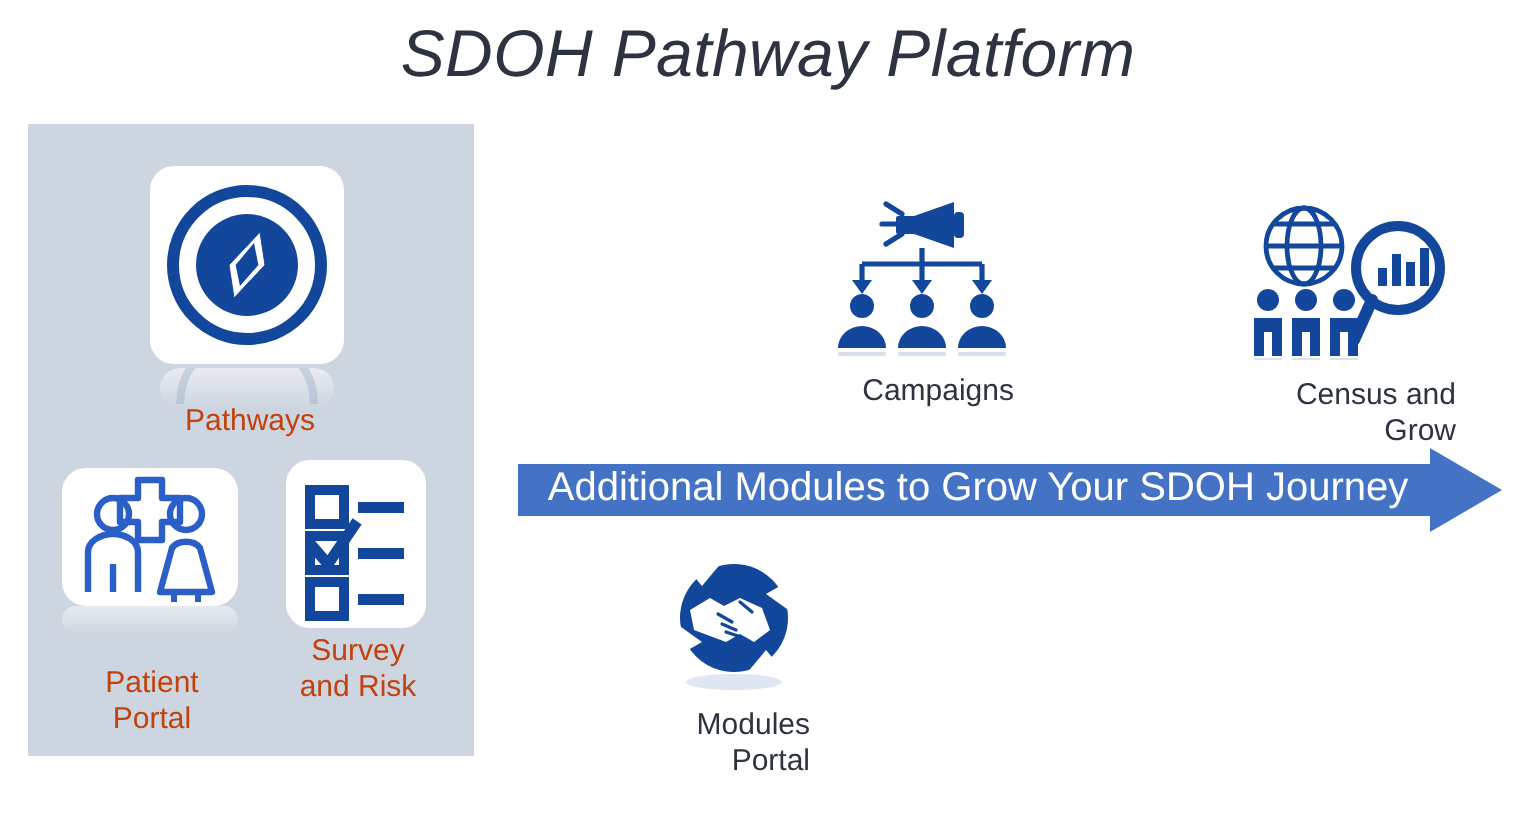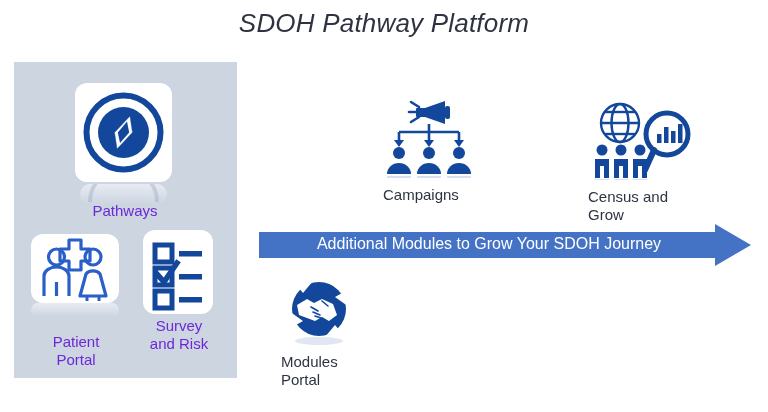--- a/index.html
+++ b/index.html
@@ -17,21 +17,21 @@
     background: #ffffff;
     overflow: hidden;
   }
   
   #title {
     position: absolute;
     left: 0;
     top: 8px;
     width: 768px;
     text-align: center;
-    font-size: 26px;
+    font-size: 33px;
     font-style: italic;
     color: #2d3340;
     letter-spacing: 0.2px;
   }
   
   #core-panel {
     position: absolute;
     left: 14px;
     top: 62px;
     width: 223px;
@@ -45,21 +45,21 @@
   }
   .tile-reflect {
     position: absolute;
     border-radius: 10px;
     background: linear-gradient(to bottom, rgba(255,255,255,0.55), rgba(255,255,255,0));
     pointer-events: none;
   }
   .caption {
     position: absolute;
     text-align: center;
-    color: #6d28d9;
+    color: #c2410c;
     font-size: 15px;
     line-height: 18px;
   }
   
   #tile-pathways {
     left: 61px;
     top: 21px;
     width: 97px;
     height: 99px;
   }
@@ -89,21 +89,21 @@
     height: 84px;
   }
   #cap-survey {
     left: 117px;
     top: 255px;
     width: 96px;
   }
   
   .module {
     position: absolute;
-    text-align: left;
+    text-align: right;
   }
   .module .mi {
     display: block;
     margin: 0 auto;
   }
   .module .mlabel {
     display: block;
     margin-top: 4px;
     color: #2d3340;
     font-size: 15px;
@@ -124,21 +124,21 @@
     height: 42px;
   }
   #arrow-banner svg { display: block; }
   #arrow-text {
     position: absolute;
     left: 259px;
     top: 233px;
     width: 460px;
     text-align: center;
     color: #ffffff;
-    font-size: 16px;
+    font-size: 20px;
     line-height: 22px;
   }
 </style>
 </head>
 <body>
 
 <div id="slide">
 
   <div id="title">SDOH Pathway Platform</div>
 

